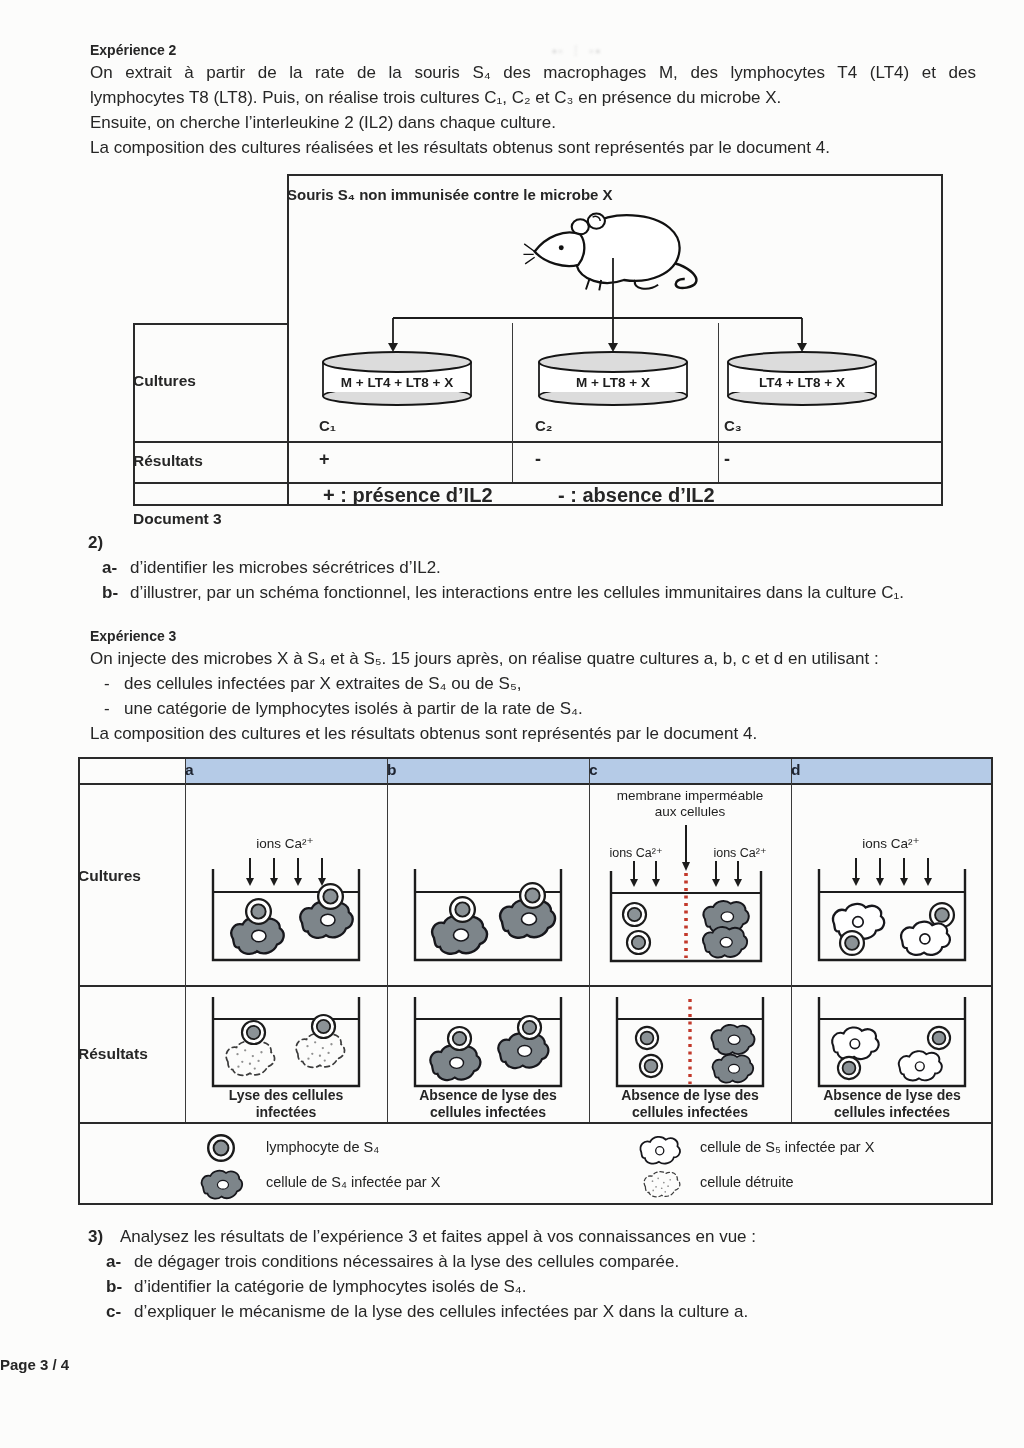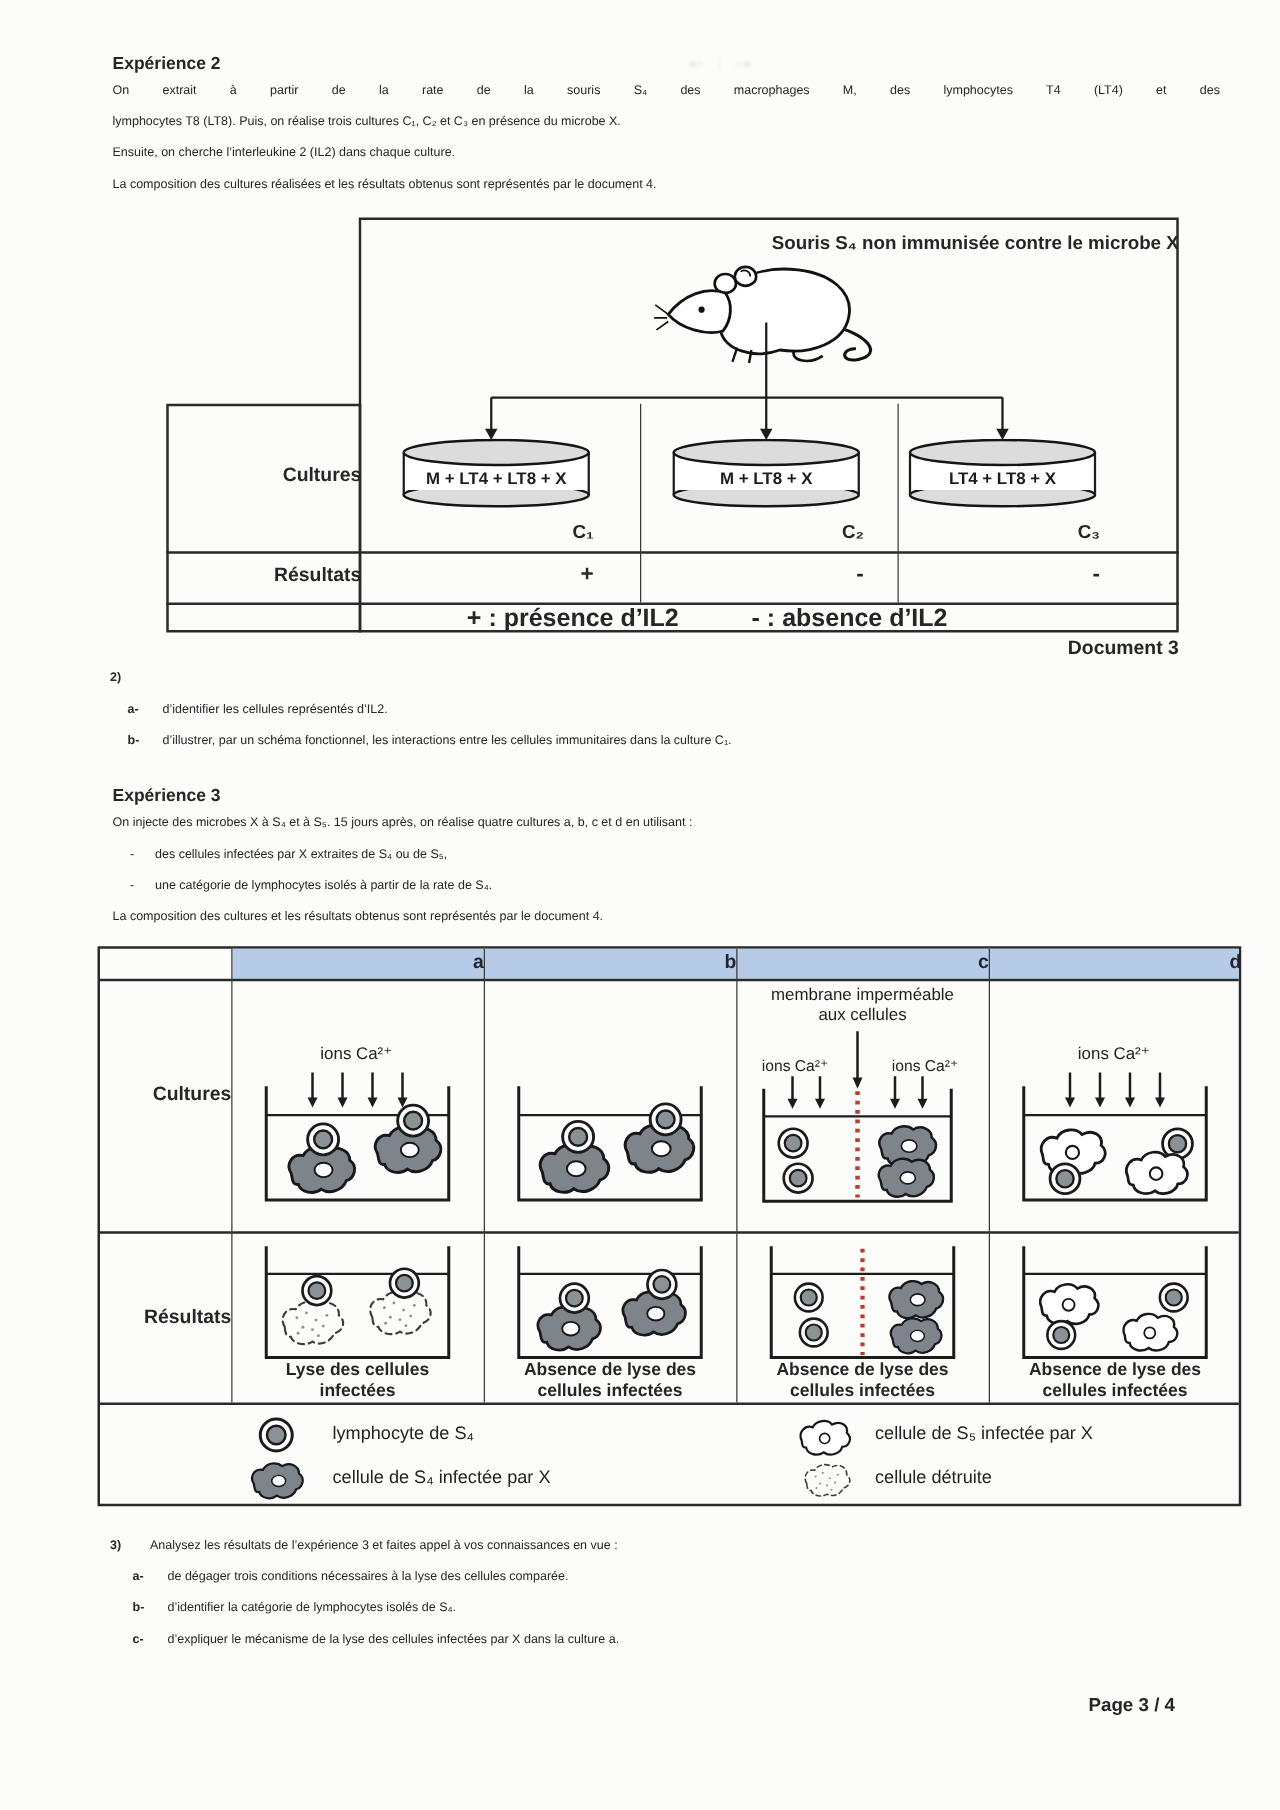--- a/index.html
+++ b/index.html
@@ -4,23 +4,23 @@
 <style>
   html,body{margin:0;padding:0;background:#e8e8e8;}
   .page{
     position:relative;width:1024px;height:1448px;margin:0 auto;
     background:#fcfcfb;overflow:hidden;
     font-family:"Liberation Sans","DejaVu Sans",sans-serif;
     color:#262626;
   }
   .abs{position:absolute;}
   .b{font-weight:bold;}
-  .ctr{text-align:right;}
-  
-  .txt{font-size:10px;line-height:25px;}
+  .ctr{text-align:left;}
+  
+  .txt{font-size:17px;line-height:25px;}
   .h2{font-size:14px;font-weight:bold;margin:0 0 2px 0;}
   .jst{text-align:justify;text-align-last:justify;}
   .qrow{display:flex;}
   .qm{font-weight:bold;flex:0 0 28px;}
   .qind{margin-left:14px;}
   .dashm{flex:0 0 20px;text-align:left;}
   
   .box2{border:2px solid #2a2a2a;box-sizing:border-box;}
   .hline{border-top:2px solid #2a2a2a;height:0;}
   .vline{border-left:1.6px solid #3a3a3a;width:0;}
@@ -171,21 +171,21 @@
 
     <div class="abs ctr cap" style="left:0;top:338px;width:810px;">Document 3</div>
   </div>
 
   <div class="abs txt" style="left:88px;top:530px;width:906px;">
     <div class="qrow">
       <span class="qm">2)</span>
     </div>
     <div class="qrow qind">
       <span class="qm">a-</span>
-      <span>d’identifier les cellules représentés d’IL2.</span>
+      <span>d’identifier les microbes sécrétrices d’IL2.</span>
     </div>
     <div class="qrow qind">
       <span class="qm">b-</span>
       <span>d’illustrer, par un schéma fonctionnel, les interactions entre les cellules immunitaires dans la culture C₁.</span>
     </div>
   </div>
 
   <div class="abs" style="left:90px;top:628px;width:890px;">
     <div class="h2">Expérience 3</div>
     <div class="txt">On injecte des microbes X à S₄ et à S₅. 15 jours après, on réalise quatre cultures a, b, c et d en utilisant :</div>

